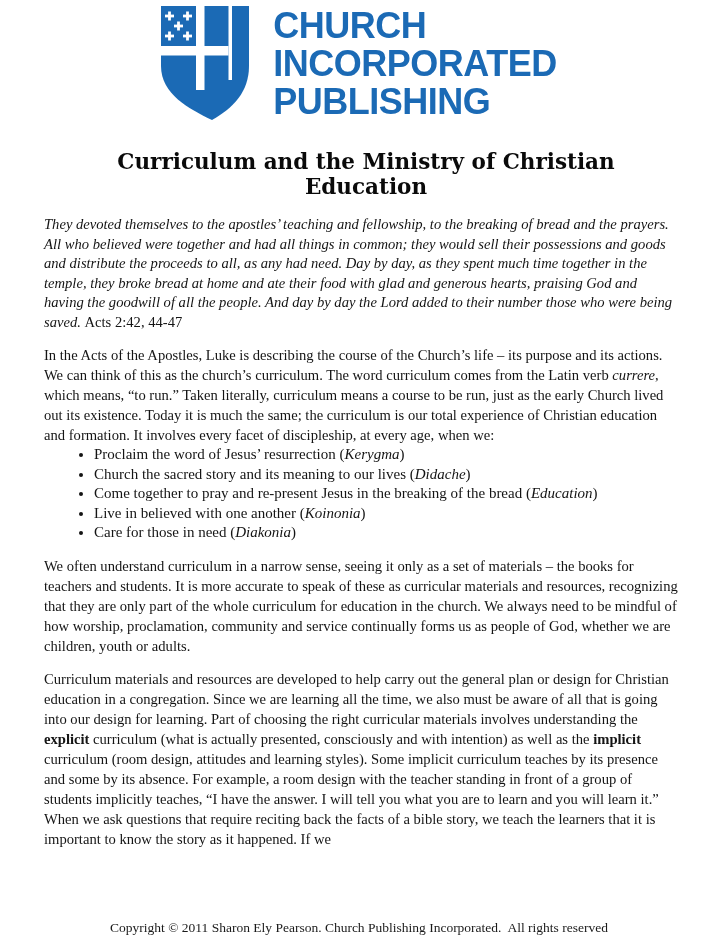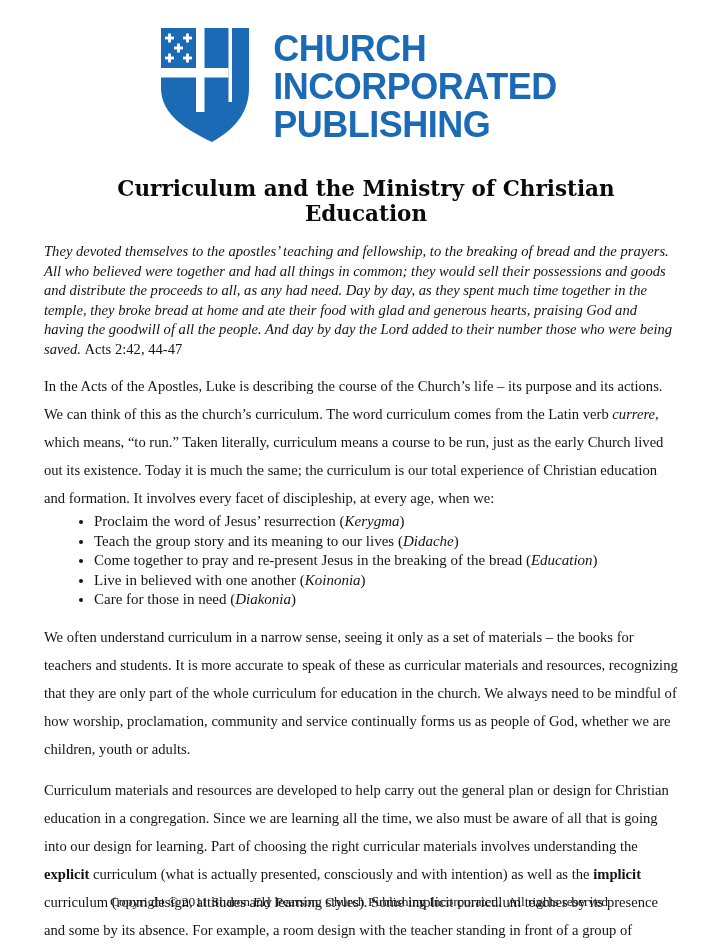--- a/index.html
+++ b/index.html
@@ -8,22 +8,22 @@
     width: 718px; height: 948px;
     background: #ffffff;
     color: #141414;
     font-family: "Liberation Serif", serif;
     position: relative;
     overflow: hidden;
   }
   .content { padding: 0 39px 0 44px; }
 
   .logo-row {
-    display: flex; justify-content: center; align-items: flex-start;
-    gap: 24px; padding-top: 28px; height: 120px;
+    display: flex; justify-content: center; align-items: flex-end;
+    gap: 24px; padding-top: 1px; height: 120px;
   }
   .shield { color: var(--brand); }
   .shield svg { width: 88px; height: 115px; display: block; }
   .wordmark {
     font-family: "Liberation Sans", sans-serif;
     font-weight: bold;
     font-size: 36px; line-height: 38px;
     letter-spacing: -0.5px;
     color: var(--brand);
     padding-top: 2px;
@@ -37,32 +37,32 @@
     margin: 28px 0 0 9px;
   }
 
   .scripture {
     margin-top: 16px;
     font-style: italic;
     font-size: 14.6px; line-height: 19.5px;
   }
   .scripture .cite { font-style: normal; text-align: center; }
 
-  p.body-par { margin: 13px 0 0 0; font-size: 14.6px; line-height: 28px; }
+  p.body-par { margin: 13px 0 0 0; font-size: 14.6px; line-height: 20px; }
 
   ul.facets {
     margin: 0; padding-left: 50px;
     font-size: 15px; line-height: 19.5px;
     list-style: disc outside;
   }
 
   .bold { font-weight: bold; }
 
   .footer {
-    position: absolute; left: 0; bottom: 38px; width: 100%;
+    position: absolute; left: 0; bottom: 12px; width: 100%;
     text-align: center;
     font-family: "Liberation Serif", serif;
     font-size: 13.5px; color: #1a1a1a;
     white-space: pre-wrap;
   }
 </style>
 </head>
 <body>
 
 <div class="logo-row">
@@ -101,21 +101,21 @@
   <div class="scripture">
     <em>They devoted themselves to the apostles’ teaching and fellowship, to the breaking of bread and the prayers. All who believed were together and had all things in common; they would sell their possessions and goods and distribute the proceeds to all, as any had need. Day by day, as they spent much time together in the temple, they broke bread at home and ate their food with glad and generous hearts, praising God and having the goodwill of all the people. And day by day the Lord added to their number those who were being saved. </em><span class="cite">Acts 2:42, 44-47</span>
   </div>
 
   <p class="body-par">
     <span>In the Acts of the Apostles, Luke is describing the course of the Church’s life – its purpose and its actions. We can think of this as the church’s curriculum. The word curriculum comes from the Latin verb </span><em>currere</em><span>, which means, “to run.” Taken literally, curriculum means a course to be run, just as the early Church lived out its existence. Today it is much the same; the curriculum is our total experience of Christian education and formation. It involves every facet of discipleship, at every age, when we:</span>
   </p>
 
   <ul class="facets">
     <li><span>Proclaim the word of Jesus’ resurrection (</span><em>Kerygma</em><span>)</span></li>
-    <li><span>Teach the group story and its meaning to our lives (</span><em>Didache</em><span>)</span></li>
+    <li><span>Church the sacred story and its meaning to our lives (</span><em>Didache</em><span>)</span></li>
     <li><span>Come together to pray and re-present Jesus in the breaking of the bread (</span><em>Education</em><span>)</span></li>
     <li><span>Live in believed with one another (</span><em>Koinonia</em><span>)</span></li>
     <li><span>Care for those in need (</span><em>Diakonia</em><span>)</span></li>
   </ul>
 
   <p class="body-par">We often understand curriculum in a narrow sense, seeing it only as a set of materials – the books for teachers and students. It is more accurate to speak of these as curricular materials and resources, recognizing that they are only part of the whole curriculum for education in the church. We always need to be mindful of how worship, proclamation, community and service continually forms us as people of God, whether we are children, youth or adults.</p>
 
   <p class="body-par">
     <span>Curriculum materials and resources are developed to help carry out the general plan or design for Christian education in a congregation. Since we are learning all the time, we also must be aware of all that is going into our design for learning. Part of choosing the right curricular materials involves understanding the </span><span class="bold">explicit</span><span> curriculum (what is actually presented, consciously and with intention) as well as the </span><span class="bold">implicit</span><span> curriculum (room design, attitudes and learning styles). Some implicit curriculum teaches by its presence and some by its absence. For example, a room design with the teacher standing in front of a group of students implicitly teaches, “I have the answer. I will tell you what you are to learn and you will learn it.” When we ask questions that require reciting back the facts of a bible story, we teach the learners that it is important to know the story as it happened. If we</span>
   </p>

